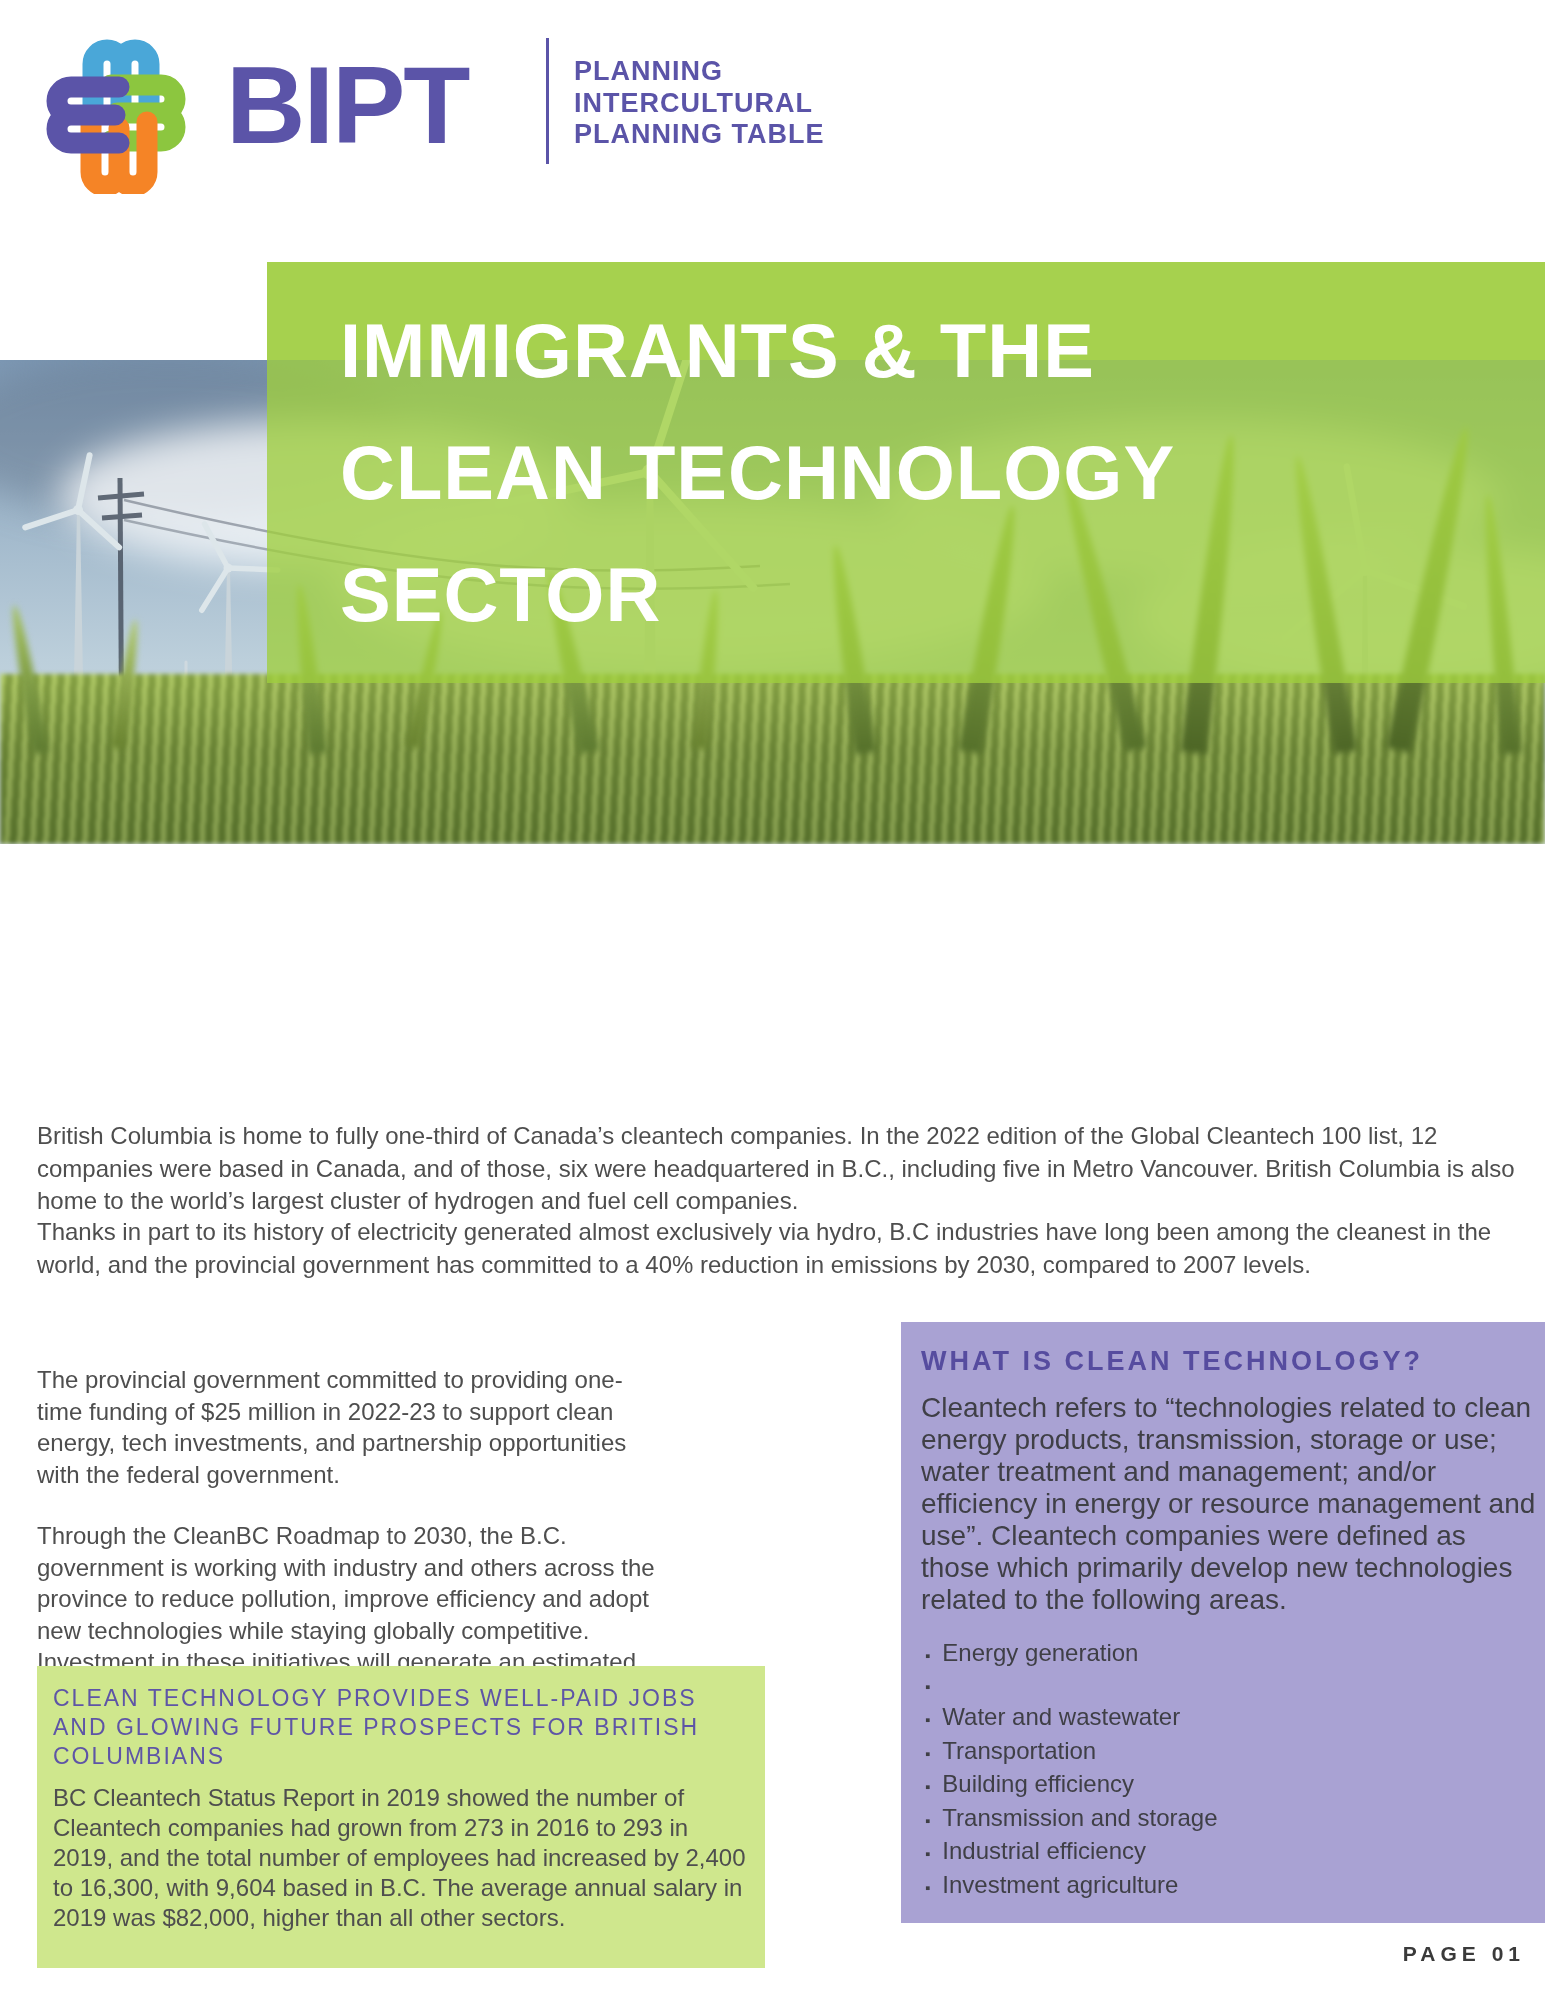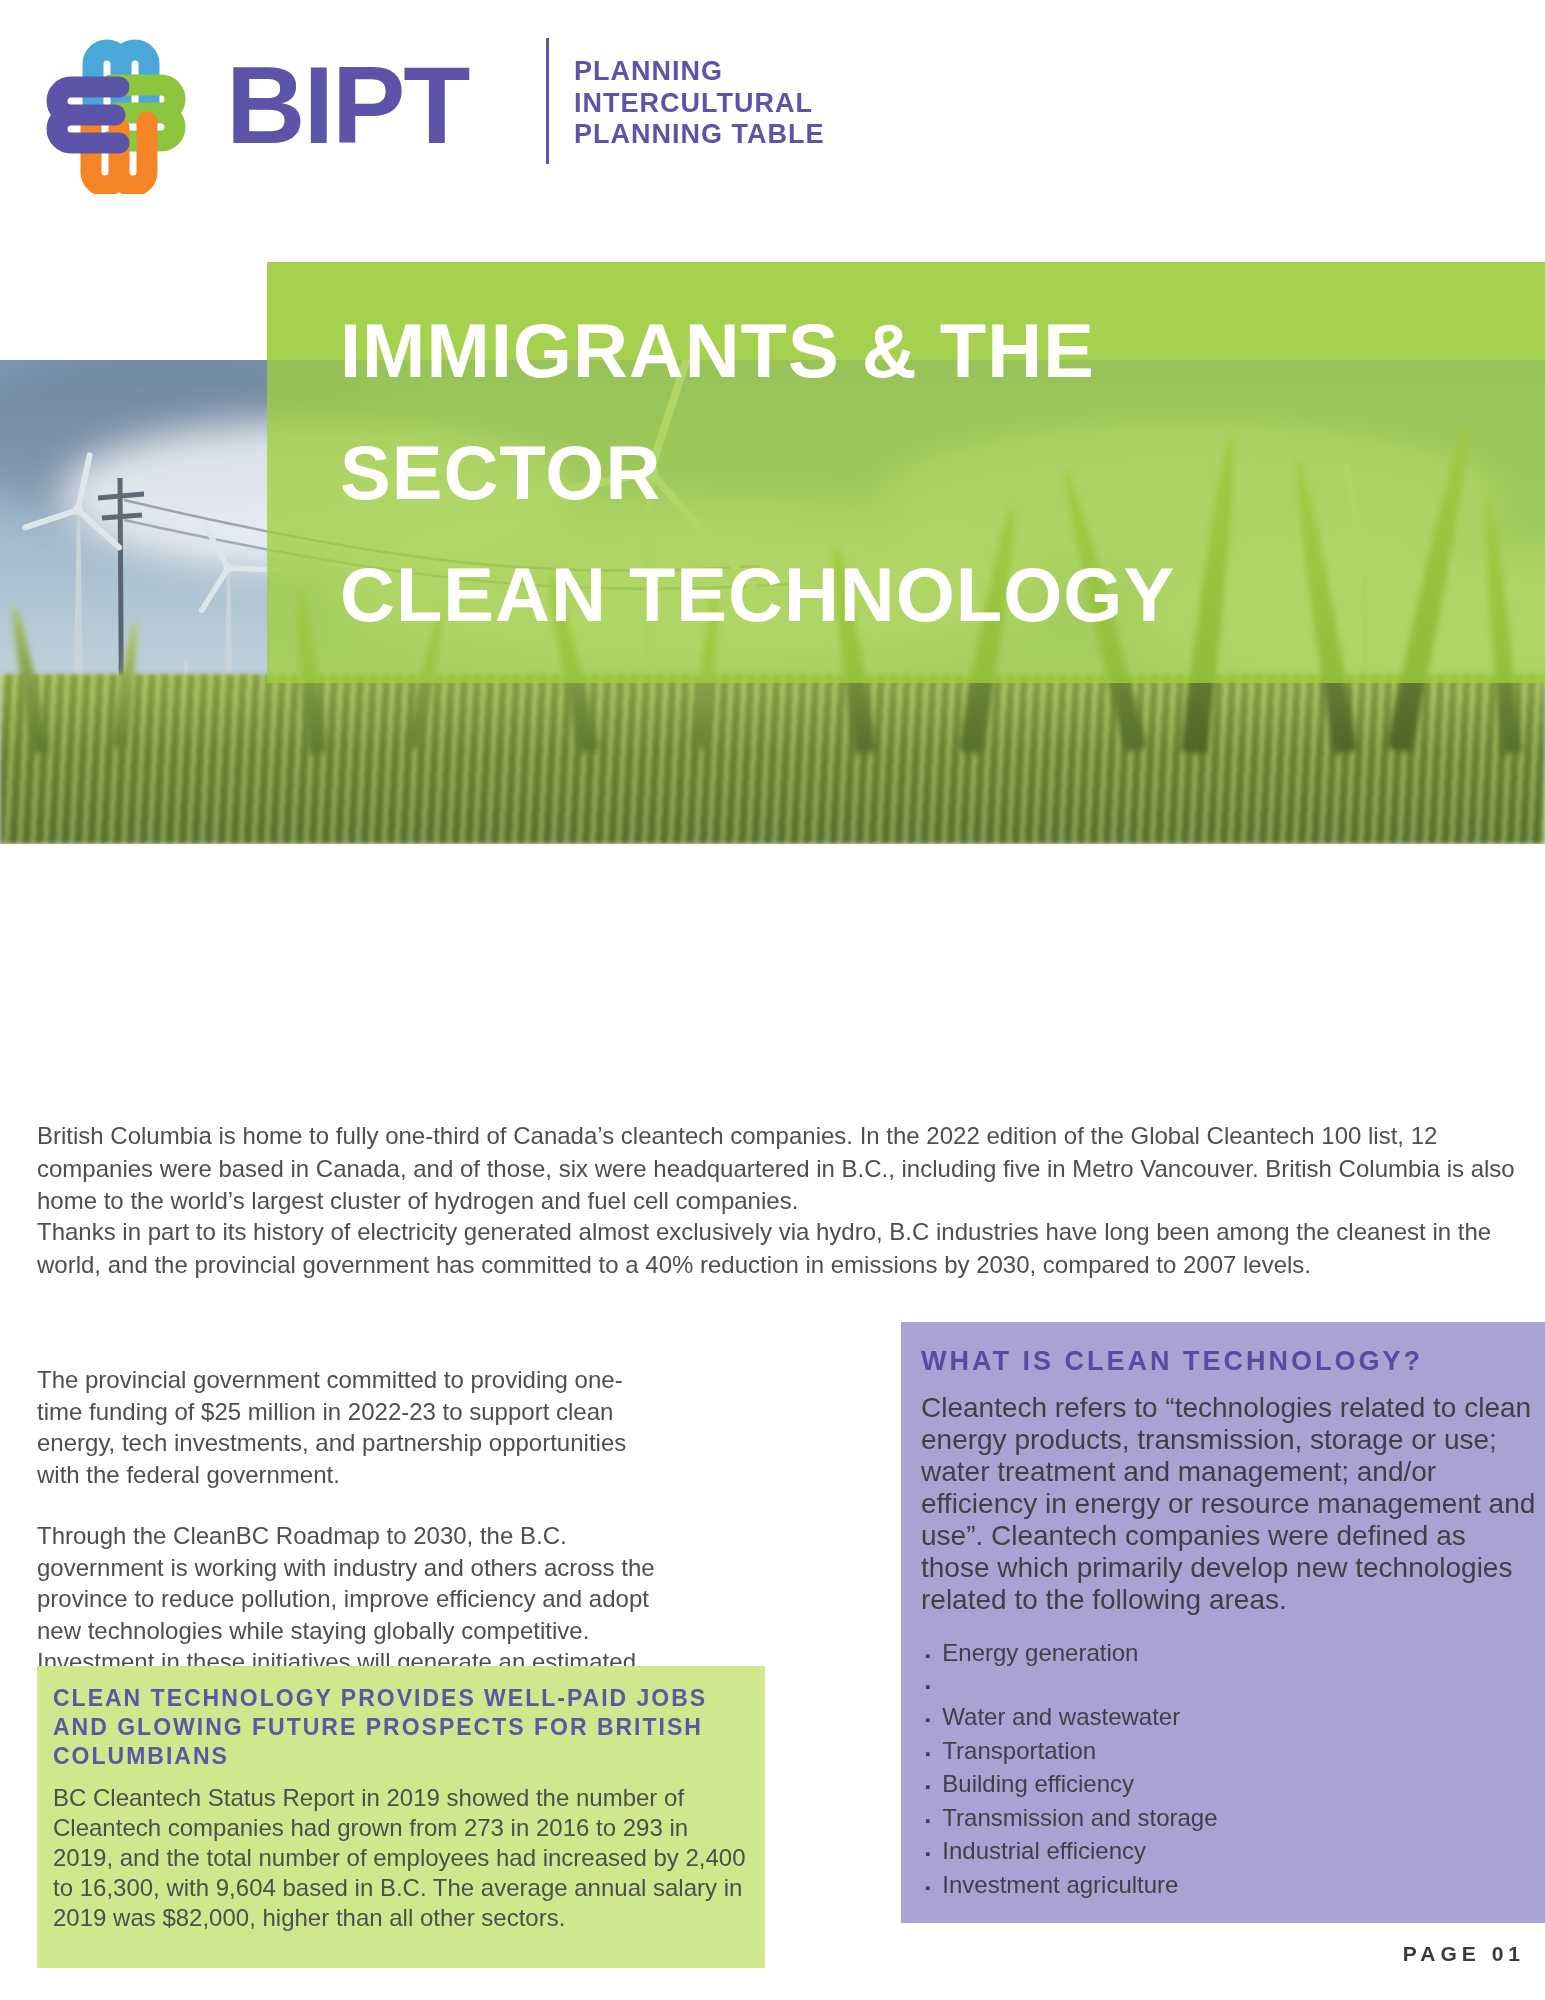--- a/index.html
+++ b/index.html
@@ -43,21 +43,21 @@
   }
   .para{position:absolute;left:37px;width:1478px;color:#4e4e4e;font-size:24px;line-height:32.5px;font-weight:400;}
   .p1{top:992px;} .p2{top:1096px;} .p3{top:1192px;}
   .colpara{position:absolute;left:37px;width:630px;color:#4e4e4e;font-size:24px;line-height:31.5px;}
   .p4{top:1340px;} .p5{top:1496px;}
   .green-box{
     position:absolute;left:37px;top:1666px;width:728px;min-height:302px;
     background:#cfe78d;box-sizing:border-box;padding:18px 16px 14px 16px;
   }
   .green-box h3{
-    margin:0;color:#5e55a6;font-size:23px;line-height:29px;font-weight:700;letter-spacing:2px;
+    margin:0;color:#5e55a6;font-size:23px;line-height:29px;font-weight:400;letter-spacing:2px;
   }
   .green-box p{margin:12px 0 0 0;color:#4e4e4e;font-size:24px;line-height:30px;}
   .purple-box{
     position:absolute;left:853px;top:1322px;width:655px;min-height:563px;
     background:#a9a2d3;box-sizing:border-box;padding:24px 20px 20px 20px;margin-left:48px;
   }
   .purple-box h3{
     margin:0;color:#564c9f;font-size:27px;line-height:30px;font-weight:800;letter-spacing:3px;
   }
   .purple-box p{margin:16px 0 0 0;color:#3f3f46;font-size:28px;line-height:32px;}
@@ -211,22 +211,22 @@
     <span class="blade" style="left:1200px;bottom:90px;width:26px;height:320px;background:linear-gradient(to top,#4c6525,#a7c45e);transform:rotate(7deg);"></span>
     <span class="blade" style="left:1310px;bottom:90px;width:24px;height:300px;background:linear-gradient(to top,#4c6525,#b3cc6a);transform:rotate(-9deg);"></span>
     <span class="blade" style="left:1420px;bottom:90px;width:26px;height:330px;background:linear-gradient(to top,#4c6525,#9fbd55);transform:rotate(12deg);"></span>
     <span class="blade" style="left:1490px;bottom:90px;width:20px;height:260px;background:linear-gradient(to top,#55702a,#aac75f);transform:rotate(-5deg);"></span>
   </div>
 
   <div class="banner-solid"></div>
   <div class="banner-tint"></div>
   <div class="hero-title">
     <div>IMMIGRANTS &amp; THE</div>
+    <div>CLEAN TECHNOLOGY</div>
     <div>SECTOR</div>
-    <div>CLEAN TECHNOLOGY</div>
   </div>
 
 
   <p class="para p2">British Columbia is home to fully one-third of Canada’s cleantech companies. In the 2022 edition of the Global Cleantech 100 list, 12 companies were based in Canada, and of those, six were headquartered in B.C., including five in Metro Vancouver. British Columbia is also home to the world’s largest cluster of hydrogen and fuel cell companies.</p>
   <p class="para p3">Thanks in part to its history of electricity generated almost exclusively via hydro, B.C industries have long been among the cleanest in the world, and the provincial government has committed to a 40% reduction in emissions by 2030, compared to 2007 levels.</p>
 
   <p class="colpara p4">The provincial government committed to providing one-time funding of $25 million in 2022-23 to support clean energy, tech investments, and partnership opportunities with the federal government.</p>
   <p class="colpara p5">Through the CleanBC Roadmap to 2030, the B.C. government is working with industry and others across the province to reduce pollution, improve efficiency and adopt new technologies while staying globally competitive. Investment in these initiatives will generate an estimated 18,000 direct and spinoff jobs by 2050.</p>
 
   <div class="green-box">

